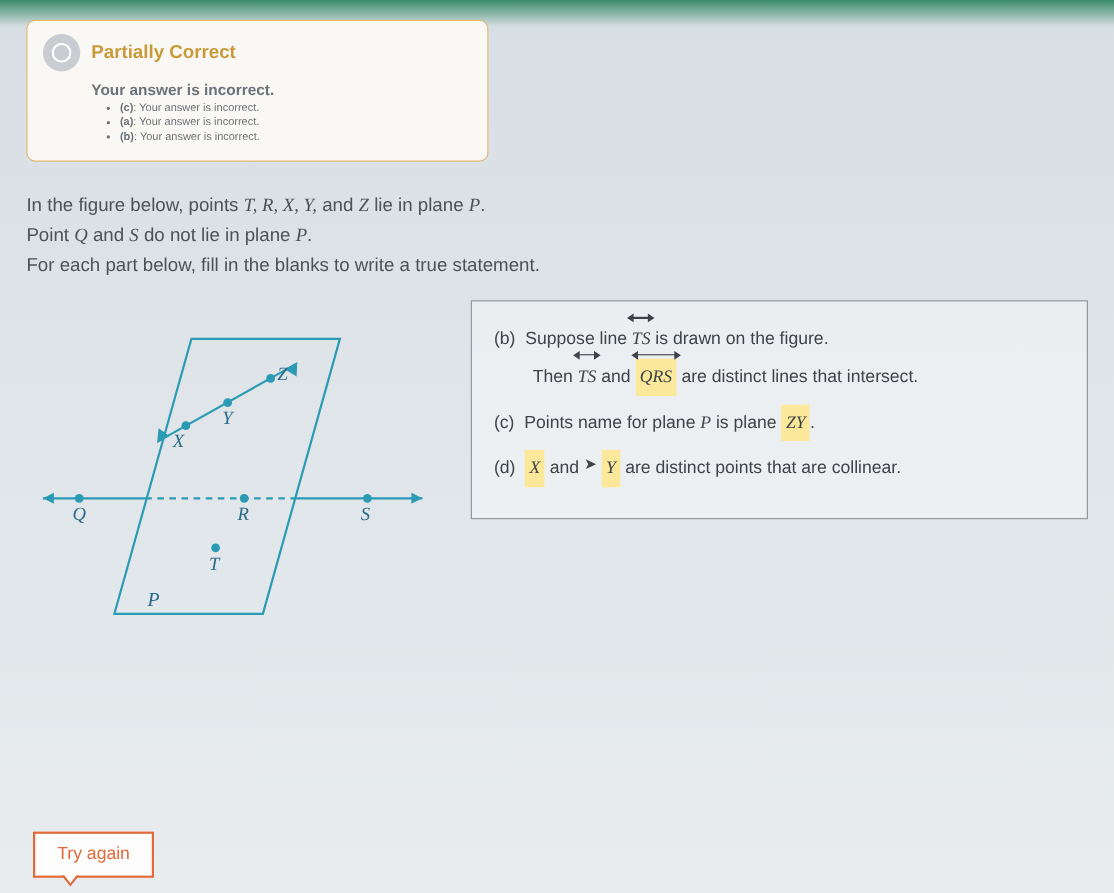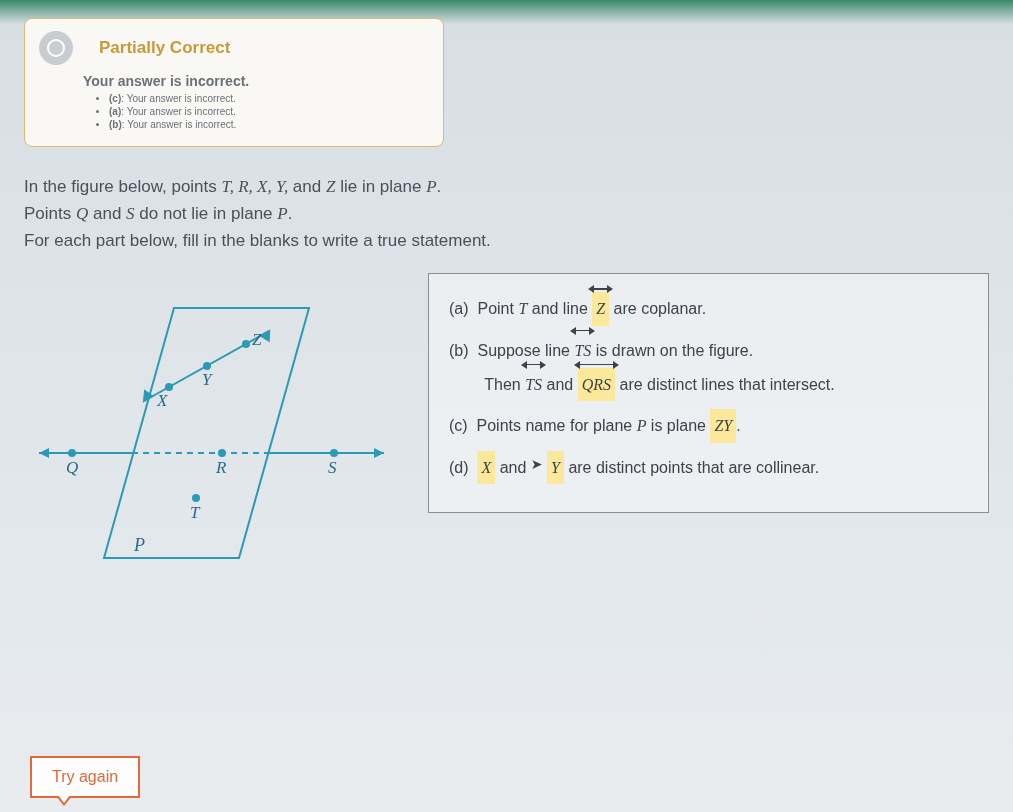--- a/index.html
+++ b/index.html
@@ -14,21 +14,21 @@
     }
     .feedback-box {
       border: 1px solid #e0b870;
       border-radius: 8px;
       background: #faf8f5;
       padding: 12px 16px 14px 14px;
       width: 420px;
       margin-bottom: 26px;
       position: relative;
     }
-    .fb-header { display: flex; align-items: center; gap: 26px; margin-bottom: 8px; }
+    .fb-header { display: flex; align-items: center; gap: 10px; margin-bottom: 8px; }
     .pc-icon {
       width: 34px; height: 34px; border-radius: 50%;
       background: #c9cdd1; display:flex; align-items:center; justify-content:center;
       color:#fff; font-weight:bold;
     }
     .pc-title { color:#c99a3a; font-weight:600; font-size:17px; }
     .fb-sub { margin-left: 44px; color:#6b7178; font-size:14px; margin-bottom:4px; font-weight:600; }
     .fb-list { margin-left: 70px; color:#6b7178; font-size:10px; }
     .fb-list li { margin-bottom:2px; list-style: disc; }
     .fb-list li b { font-weight:700; }
@@ -110,21 +110,21 @@
   <div class="fb-sub">Your answer is incorrect.</div>
   <ul class="fb-list">
     <li><b>(c)</b>: <span>Your answer is incorrect.</span></li>
     <li><b>(a)</b>: <span>Your answer is incorrect.</span></li>
     <li><b>(b)</b>: <span>Your answer is incorrect.</span></li>
   </ul>
 </div>
 
 <div class="intro">
   <span>In the figure below, points </span><span class="serif">T, R, X, Y,</span><span> and </span><span class="serif">Z</span><span> lie in plane </span><span class="serif">P</span><span>.</span><br>
-  <span>Points </span><span class="serif">Q</span><span> and </span><span class="serif">S</span><span> do not lie in plane </span><span class="serif">P</span><span>.</span>
+  <span>Point </span><span class="serif">Q</span><span> and </span><span class="serif">S</span><span> do not lie in plane </span><span class="serif">P</span><span>.</span>
 </div>
 
 <div class="instruction">For each part below, fill in the blanks to write a true statement.</div>
 
 <div class="content-row">
   <div class="figure-wrap">
     <svg viewBox="0 0 380 310">
 
       <polygon points="150,35 285,35 215,285 80,285" fill="none" stroke="#2a9ab5" stroke-width="2"></polygon>
 
@@ -152,26 +152,20 @@
       <text x="166" y="245" class="pt-label">T</text>
       <text x="133" y="133" class="pt-label">X</text>
       <text x="178" y="112" class="pt-label">Y</text>
       <text x="228" y="72" class="pt-label">Z</text>
       <text x="110" y="278" class="pt-label-plain">P</text>
     </svg>
   </div>
 
   <div class="answers-box">
     <div class="row">
-      <span>(a)</span>&nbsp;
-      <span>Point </span><span class="serif">T</span><span> and line </span>
-      <span class="hl dblarr"><span class="arrowbar"></span><span class="serif">Z</span></span>
-      <span> are coplanar.</span>
-    </div>
-    <div class="row">
       <span>(b)</span>&nbsp;
       <span>Suppose line </span>
       <span class="dblarr serif"><span class="arrowbar"></span><span>TS</span></span>
       <span> is drawn on the figure.</span><br>
       &nbsp;&nbsp;&nbsp;&nbsp;&nbsp;&nbsp;&nbsp;
       <span>Then </span>
       <span class="dblarr serif"><span class="arrowbar"></span><span>TS</span></span>
       <span> and </span>
       <span class="hl dblarr"><span class="arrowbar"></span><span class="serif">QRS</span></span>
       <span> are distinct lines that intersect.</span>

